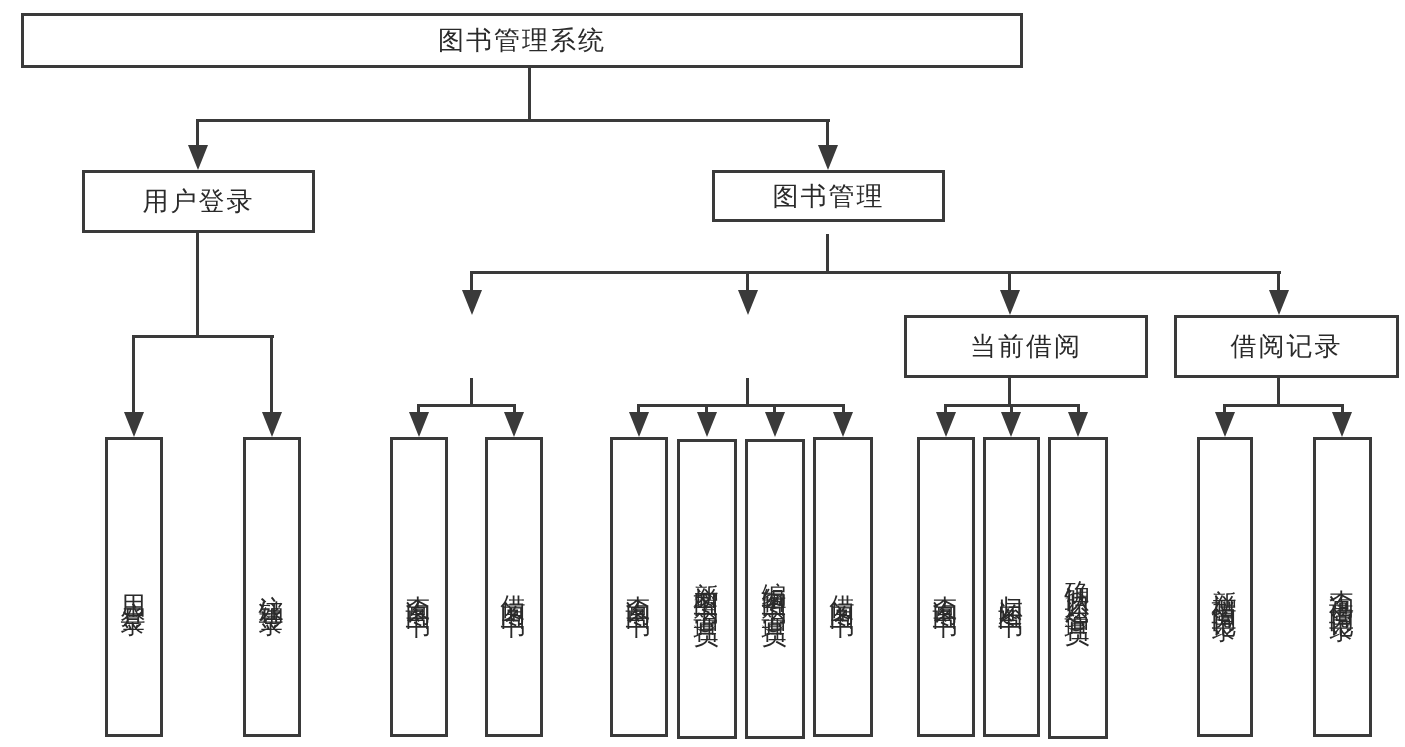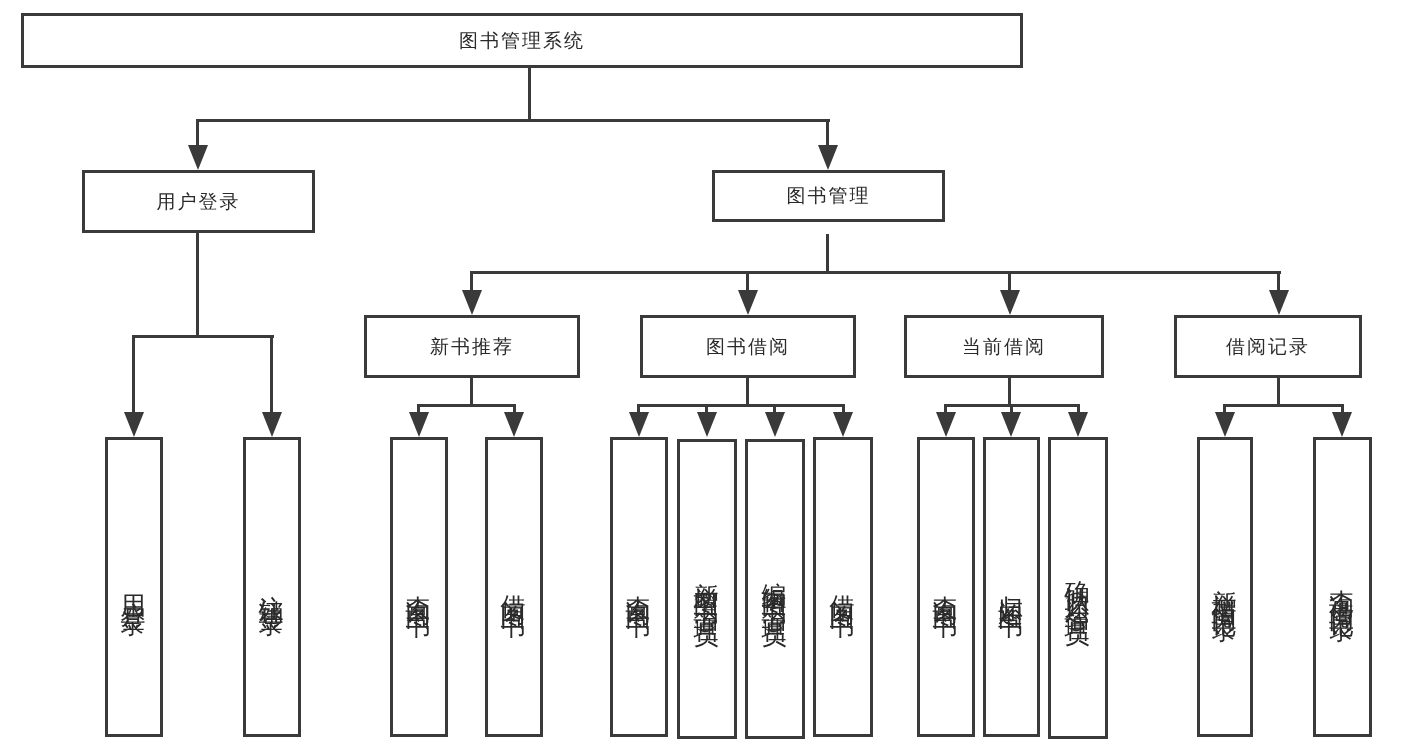--- a/index.html
+++ b/index.html
@@ -5,21 +5,21 @@
   html, body { margin:0; padding:0; background:#ffffff; }
   .canvas {
     position:relative; width:1405px; height:747px; background:#ffffff;
     font-family:"Liberation Sans", sans-serif; overflow:hidden;
   }
   .node {
     position:absolute; box-sizing:border-box; background:#ffffff;
     border:3px solid #3a3a3a; display:flex; align-items:center; justify-content:center;
     color:#2a2a2a;
   }
-  .hlabel { font-size:19px; letter-spacing:2px; white-space:nowrap; }
+  .hlabel { font-size:26px; letter-spacing:2px; white-space:nowrap; }
   .leaf {
     writing-mode:vertical-rl;
   }
   .leaf span {
     font-size:25px; letter-spacing:6px; color:#2a2a2a;
   }
   .line { position:absolute; background:#3a3a3a; }
   .arrow {
     position:absolute; width:0; height:0;
     border-left:10px solid transparent; border-right:10px solid transparent;
@@ -98,30 +98,24 @@
     <span class="hlabel">图书管理系统</span>
   </div>
 
   <div class="node" style="left:82px; top:170px; width:233px; height:63px">
     <span class="hlabel">用户登录</span>
   </div>
   <div class="node" style="left:712px; top:170px; width:233px; height:52px">
     <span class="hlabel">图书管理</span>
   </div>
 
-  <div class="node" style="left:364px; top:315px; width:216px; height:63px">
-    <span class="hlabel">新书推荐</span>
-  </div>
-  <div class="node" style="left:640px; top:315px; width:216px; height:63px">
-    <span class="hlabel">图书借阅</span>
-  </div>
-  <div class="node" style="left:904px; top:315px; width:200px; height:63px">
+  <div class="node" style="left:904px; top:315px; width:244px; height:63px">
     <span class="hlabel">当前借阅</span>
   </div>
-  <div class="node" style="left:1174px; top:315px; width:188px; height:63px">
+  <div class="node" style="left:1174px; top:315px; width:225px; height:63px">
     <span class="hlabel">借阅记录</span>
   </div>
 
   <div class="node leaf" style="left:105px; top:437px; width:58px; height:300px">
     <span>用户登录</span>
   </div>
   <div class="node leaf" style="left:243px; top:437px; width:58px; height:300px">
     <span>注销登录</span>
   </div>
 

